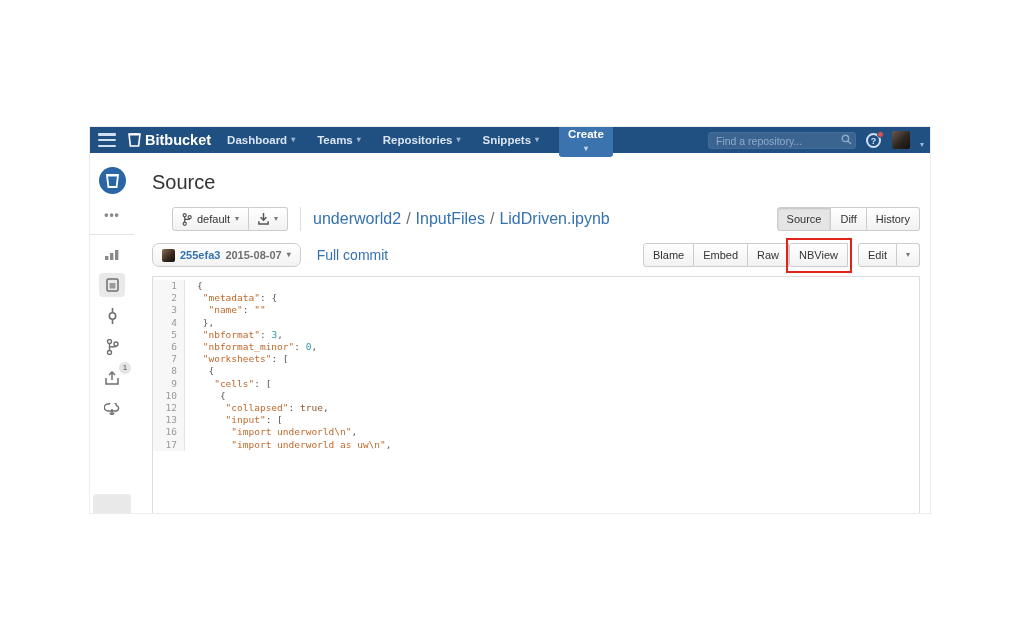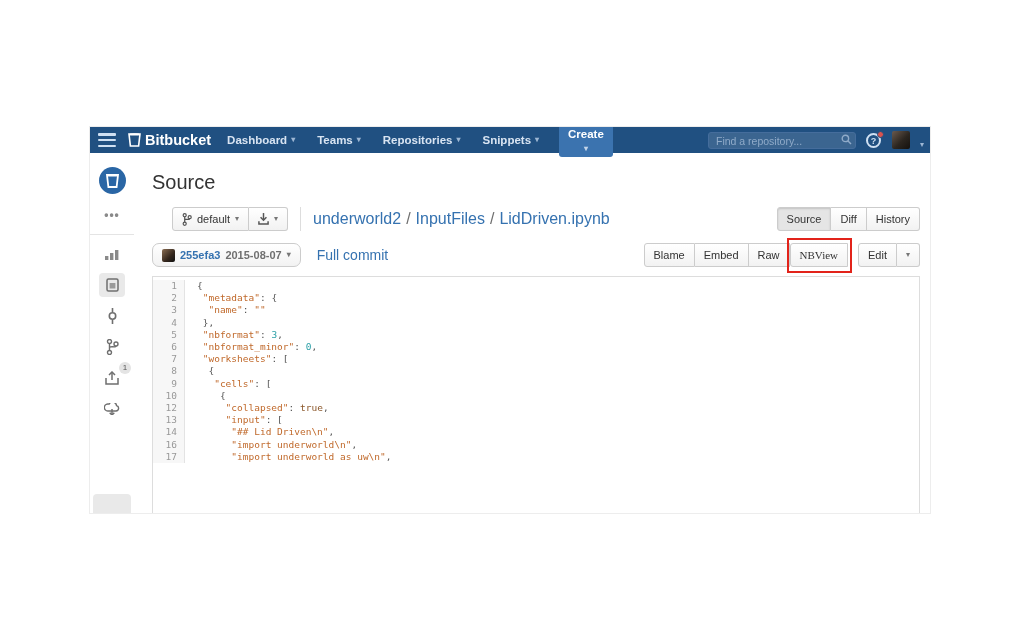--- a/index.html
+++ b/index.html
@@ -66,21 +66,21 @@
 
   .toolbar-right { margin-left:auto; }
 
   .commit-row { margin-top:12px; display:flex; align-items:center; }
   .commit-btn { border-radius:3px; }
   .commit-avatar { width:13px; height:13px; border-radius:2px; background:linear-gradient(135deg,#8a6d52 0%,#33261c 60%,#101010 100%); }
   .commit-hash { color:#3572b0; }
   .commit-date { color:#707070; }
   .full-commit { margin-left:16px; font-size:14px; color:#3572b0; text-decoration:none; cursor:pointer; }
   .commit-actions { margin-left:auto; display:flex; align-items:center; }
-  .hl-wrap { position:relative; display:inline-flex;font-family:Liberation Serif, serif; }
+  .hl-wrap { position:relative; display:inline-flex; }
   .red-box { position:absolute; left:-3px; top:-5px; right:-4px; bottom:-6px; border:2px solid #e2231a; pointer-events:none; z-index:3; }
   .edit-group { margin-left:10px; }
 
   
   .code-block { margin-top:9px; border:1px solid #ddd; border-bottom:none; flex:1; min-height:0; overflow:hidden;
                 font-family:"DejaVu Sans Mono", monospace; font-size:9.5px; background:#fff; }
   .code-inner { padding-top:3px; }
   .code-line { display:flex; line-height:12.2px; }
   .ln { flex:none; width:32px; text-align:right; padding-right:7px; color:#999; background:#f7f7f7; border-right:1px solid #e3e3e3;
         user-select:none; cursor:pointer; }
@@ -323,24 +323,20 @@
               </div>
               <div class="code-line">
                 <span class="ln">12</span>
                 <span class="cd"><span class="tok-p">     </span><span class="tok-s">"collapsed"</span><span class="tok-p">: </span><span class="tok-a">true</span><span class="tok-p">,</span></span>
               </div>
               <div class="code-line">
                 <span class="ln">13</span>
                 <span class="cd"><span class="tok-p">     </span><span class="tok-s">"input"</span><span class="tok-p">: [</span></span>
               </div>
               <div class="code-line">
-                <span class="ln">14</span>
-                <span class="cd"><span class="tok-p">      </span><span class="tok-s">"## Lid Driven\n"</span><span class="tok-p">,</span></span>
-              </div>
-              <div class="code-line">
                 <span class="ln">16</span>
                 <span class="cd"><span class="tok-p">      </span><span class="tok-s">"import underworld\n"</span><span class="tok-p">,</span></span>
               </div>
               <div class="code-line">
                 <span class="ln">17</span>
                 <span class="cd"><span class="tok-p">      </span><span class="tok-s">"import underworld as uw\n"</span><span class="tok-p">,</span></span>
               </div>
             </div>
         </div>
       </main>

